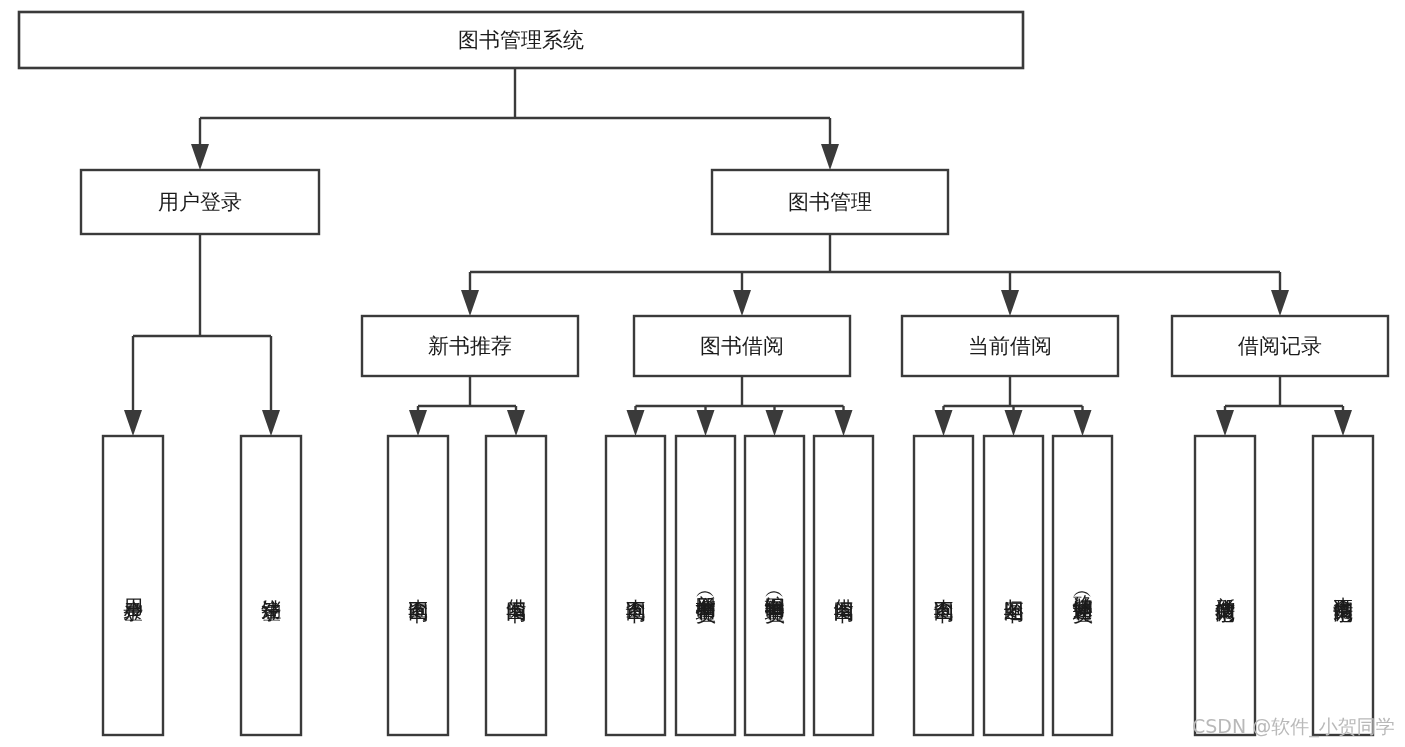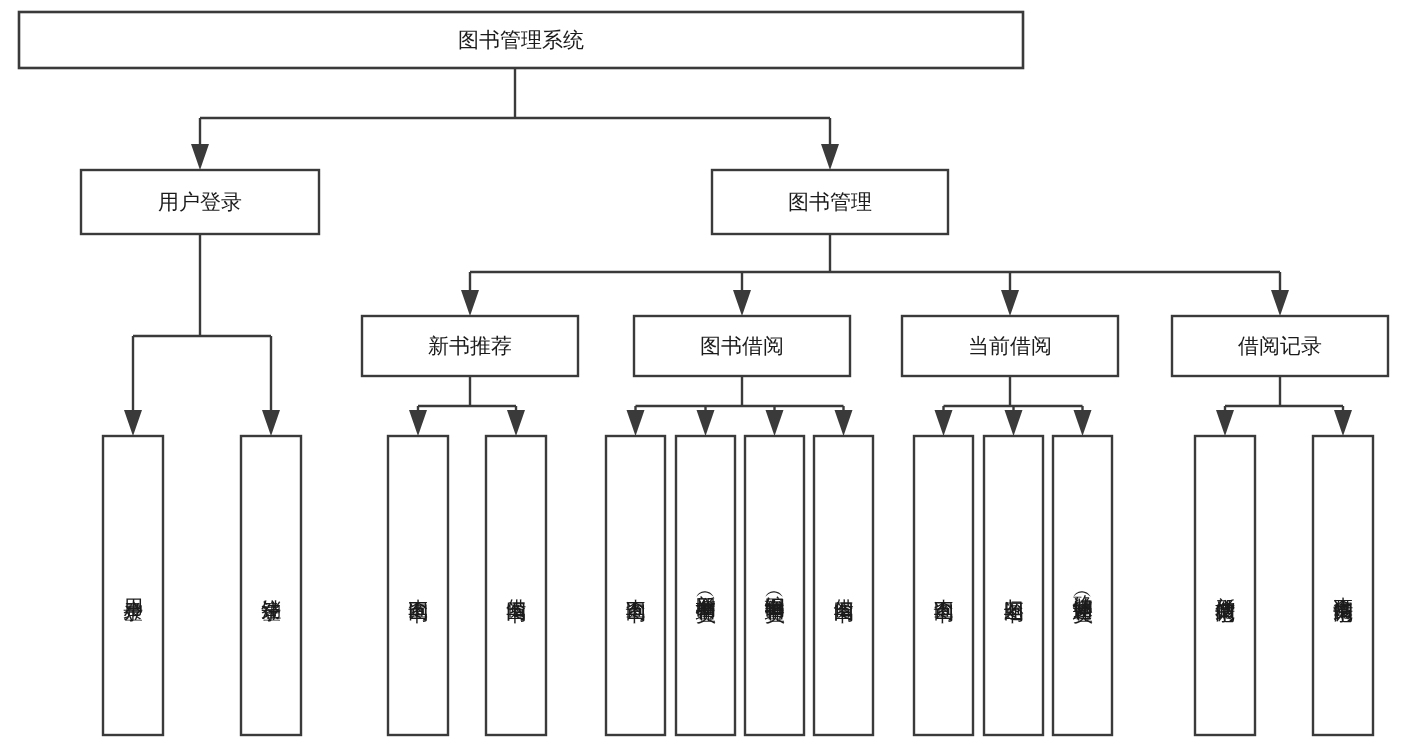--- a/index.html
+++ b/index.html
@@ -175,13 +175,14 @@
       <div class="node-label-v" style="left: 606px; top: 436px; width: 59px; height: 299px;">查询图书</div>
       <div class="node-label-v" style="left: 676px; top: 436px; width: 59px; height: 299px;">新增图书（管理员）</div>
       <div class="node-label-v" style="left: 745px; top: 436px; width: 59px; height: 299px;">编辑图书（管理员）</div>
       <div class="node-label-v" style="left: 814px; top: 436px; width: 59px; height: 299px;">借阅图书</div>
       <div class="node-label-v" style="left: 914px; top: 436px; width: 59px; height: 299px;">查询图书</div>
       <div class="node-label-v" style="left: 984px; top: 436px; width: 59px; height: 299px;">归还图书</div>
       <div class="node-label-v" style="left: 1053px; top: 436px; width: 59px; height: 299px;">确认归还（管理员）</div>
       <div class="node-label-v" style="left: 1195px; top: 436px; width: 60px; height: 299px;">新增借阅记录</div>
       <div class="node-label-v" style="left: 1313px; top: 436px; width: 60px; height: 299px;">查询借阅记录</div>
     </div>
+  <div class="watermark" style="left: 1192px; top: 714px;">CSDN @软件_小贺同学</div>
 </div>
 
 </body></html>

